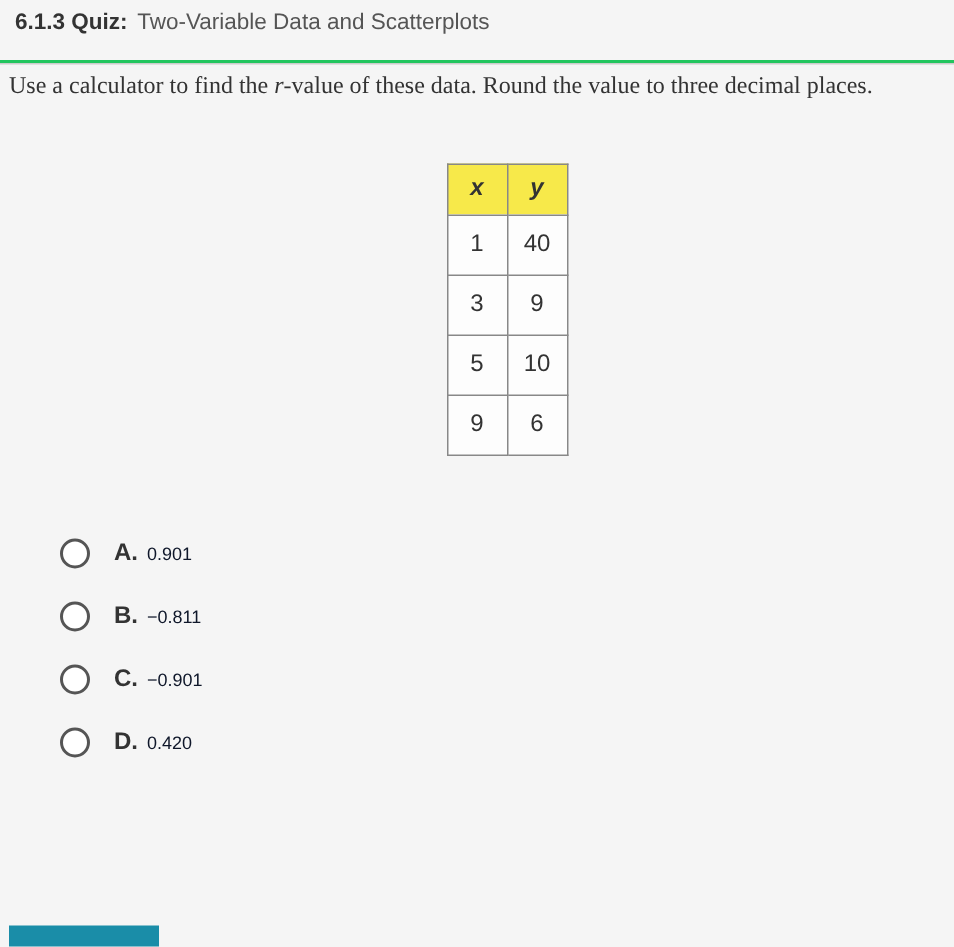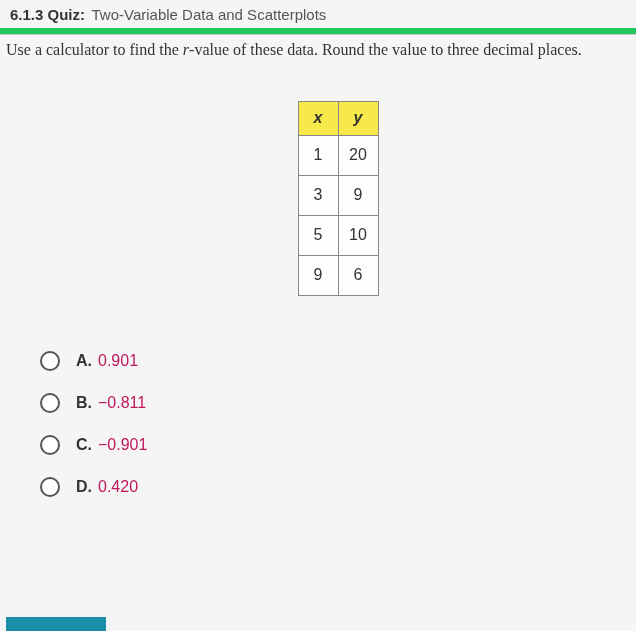--- a/index.html
+++ b/index.html
@@ -8,22 +8,22 @@
       box-sizing: border-box;
     }
     body {
       font-family: Arial, Helvetica, sans-serif;
       background: #f5f5f5;
       width: 636px;
       height: 631px;
       color: #333;
     }
     .header {
-      padding: 6px 10px 4px 10px;
-      border-bottom: 6px solid #22c55e;
+      padding: 6px 10px 16px 10px;
+      border-bottom: 2px solid #22c55e;
     }
     .quiz-id {
       font-weight: bold;
       font-size: 15px;
       color: #333;
       display: inline;
     }
     .quiz-topic {
       font-size: 15px;
       color: #555;
@@ -87,22 +87,22 @@
       flex-shrink: 0;
       background: #fff;
     }
     .choice-label {
       font-weight: bold;
       font-size: 16px;
       color: #333;
       margin-right: 6px;
     }
     .choice-text {
-      font-size: 16px;
-      color: #be185d;
+      font-size: 12px;
+      color: #0f172a;
     }
     .bottom-btn {
       position: absolute;
       left: 6px;
       bottom: 0;
       width: 100px;
       height: 14px;
       background: #1a8da8;
     }
     .choice-d {
@@ -123,21 +123,21 @@
 
 <div class="table-wrap">
   <table class="data">
     <tbody>
         <tr>
       <th>x</th>
       <th>y</th>
     </tr>
     <tr>
       <td>1</td>
-      <td>20</td>
+      <td>40</td>
     </tr>
     <tr>
       <td>3</td>
       <td>9</td>
     </tr>
     <tr>
       <td>5</td>
       <td>10</td>
     </tr>
     <tr>

